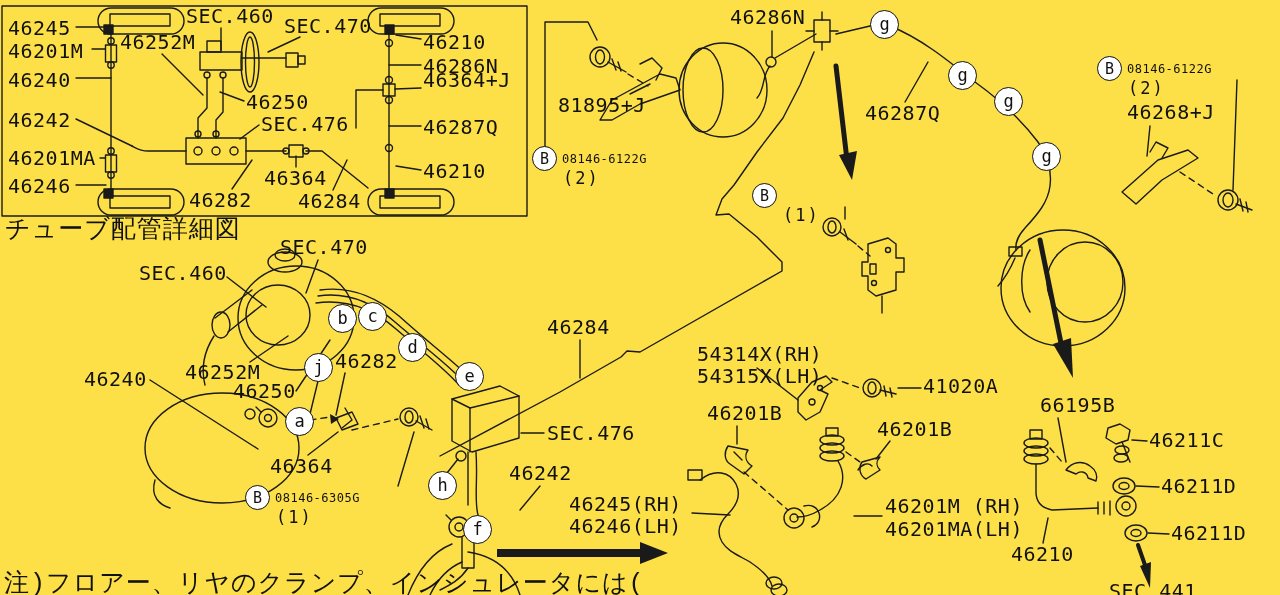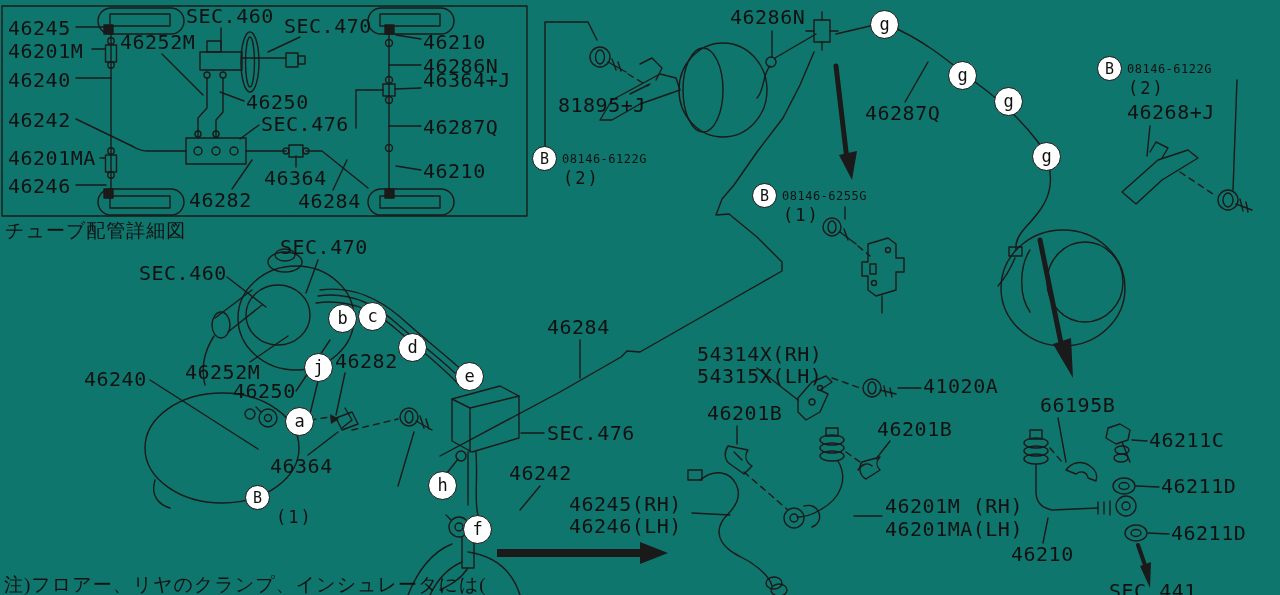--- a/index.html
+++ b/index.html
@@ -1,20 +1,20 @@
 <!DOCTYPE html>
 <html><head>
 <meta charset="utf-8">
 <style>
   html,body{margin:0;padding:0;background:#fff;}
-  #stage{position:relative;width:1280px;height:595px;background:#0f766e;overflow:hidden;
+  #stage{position:relative;width:1280px;height:595px;background:#fde047;overflow:hidden;
          font-family:"DejaVu Sans Mono",monospace;color:#111;}
   #lineart{position:absolute;left:0;top:0;}
   .lbl{position:absolute;font-size:20px;line-height:21px;letter-spacing:.5px;white-space:pre;color:#111;}
-  .lbl.jp{font-family:Liberation Serif, serif;font-size:19px;letter-spacing:1px;}
+  .lbl.jp{font-family:Liberation Mono, monospace;font-size:25px;letter-spacing:1px;}
   .lbl.qty{font-size:17px;letter-spacing:2px;}
   .clip{position:absolute;width:27px;height:27px;border:1.6px solid #111;border-radius:50%;
         background:#fff;display:flex;align-items:center;justify-content:center;
         font-size:17px;line-height:17px;}
   .ref{position:absolute;display:flex;align-items:center;gap:5px;white-space:pre;}
   .bcirc{display:inline-flex;width:23px;height:23px;border:1.6px solid #111;border-radius:50%;
          align-items:center;justify-content:center;font-size:15px;flex:none;background:#fff;}
   .refcode{font-size:12px;letter-spacing:.5px;}
 </style>
 </head>
@@ -385,20 +385,20 @@
       <div class="clip" style="left: 304px; top: 353px;">j</div>
       <div class="clip" style="left: 285px; top: 407px;">a</div>
       <div class="clip" style="left: 428px; top: 471px;">h</div>
       <div class="clip" style="left: 463px; top: 515px;">f</div>
       <div class="clip" style="left: 870px; top: 10px;">g</div>
       <div class="clip" style="left: 948px; top: 61px;">g</div>
       <div class="clip" style="left: 994px; top: 87px;">g</div>
       <div class="clip" style="left: 1032px; top: 142px;">g</div>
       <div class="ref" style="left: 532px; top: 146px;"><span class="bcirc">B</span><span class="refcode">08146-6122G</span></div>
       <div class="lbl qty" style="left: 563px; top: 168px;">(2)</div>
-      <div class="ref" style="left: 752px; top: 183px;"><span class="bcirc">B</span><span class="refcode">08146-6255G</span></div>
+      <div class="ref" style="left: 752px; top: 183px;"><span class="bcirc">B</span></div>
       <div class="lbl qty" style="left: 783px; top: 205px;">(1)</div>
       <div class="ref" style="left: 1097px; top: 56px;"><span class="bcirc">B</span><span class="refcode">08146-6122G</span></div>
       <div class="lbl qty" style="left: 1128px; top: 78px;">(2)</div>
-      <div class="ref" style="left: 245px; top: 485px;"><span class="bcirc">B</span></div>
+      <div class="ref" style="left: 245px; top: 485px;"><span class="bcirc">B</span><span class="refcode">08146-6305G</span></div>
       <div class="lbl qty" style="left: 276px; top: 507px;">(1)</div>
     </div>
 </div>
 
 </body></html>

